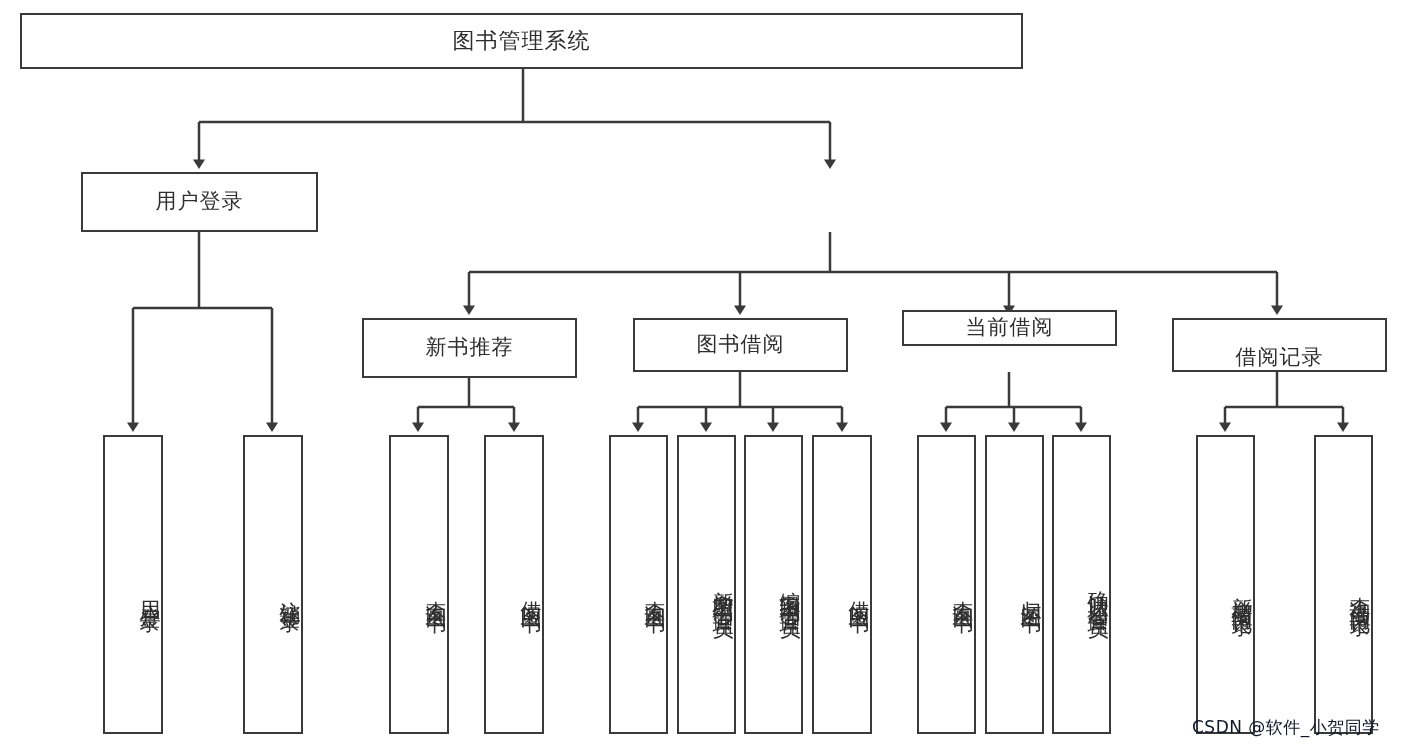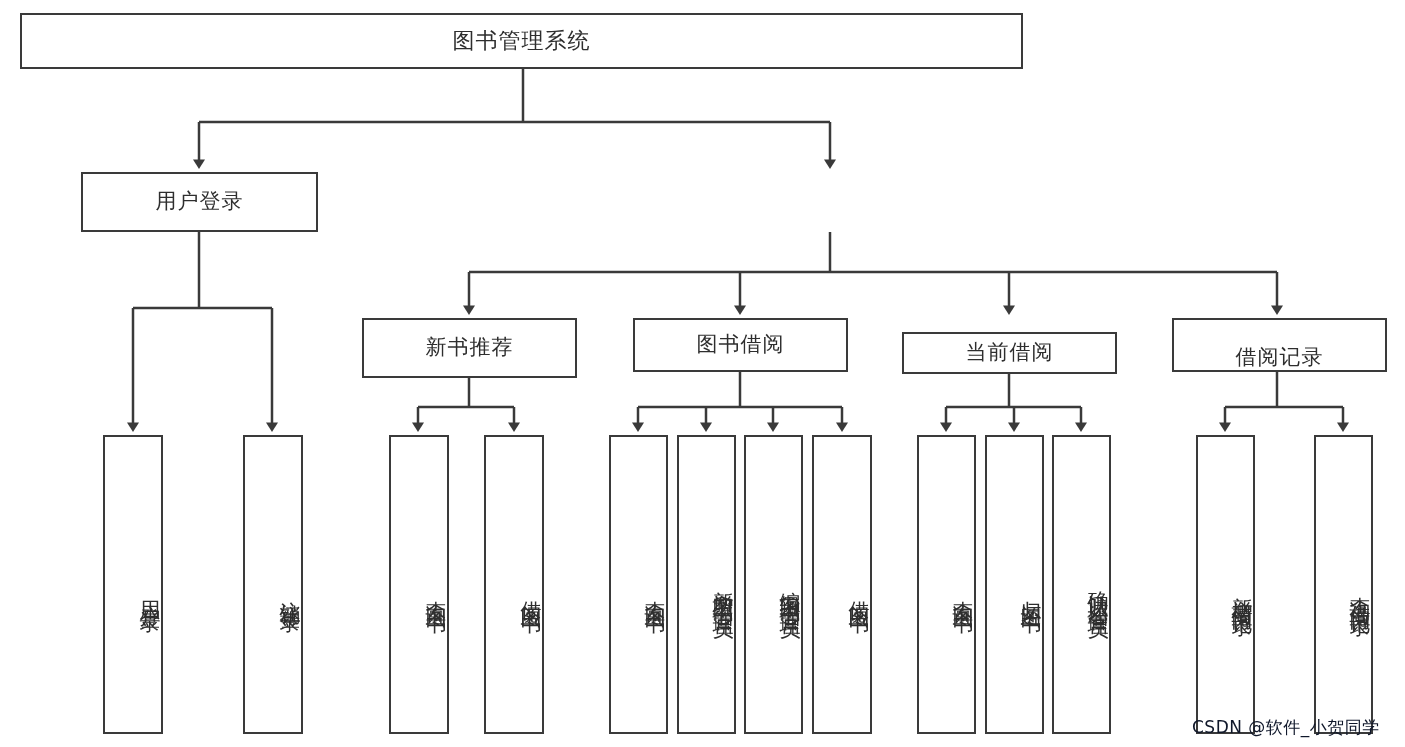--- a/index.html
+++ b/index.html
@@ -132,21 +132,21 @@
   <div class="node horiz" style="left:81px; top:172px; width:237px; height:60px;">
     <span>用户登录</span>
   </div>
 
   <div class="node horiz" style="left:362px; top:318px; width:215px; height:60px;">
     <span>新书推荐</span>
   </div>
   <div class="node horiz" style="left:633px; top:318px; width:215px; height:54px;">
     <span>图书借阅</span>
   </div>
-  <div class="node horiz" style="left:902px; top:332px; width:215px; height:42px;">
+  <div class="node horiz" style="left:902px; top:310px; width:215px; height:36px;">
     <span>当前借阅</span>
   </div>
   <div class="node horiz" style="left:1172px; top:318px; width:215px; height:54px;align-items:flex-end;">
     <span>借阅记录</span>
   </div>
 
   <div class="node vert" style="left:103px; top:435px; width:60px; height:299px;">
     <span class="vlabel">用户登录</span>
   </div>
   <div class="node vert" style="left:243px; top:435px; width:60px; height:299px;">

